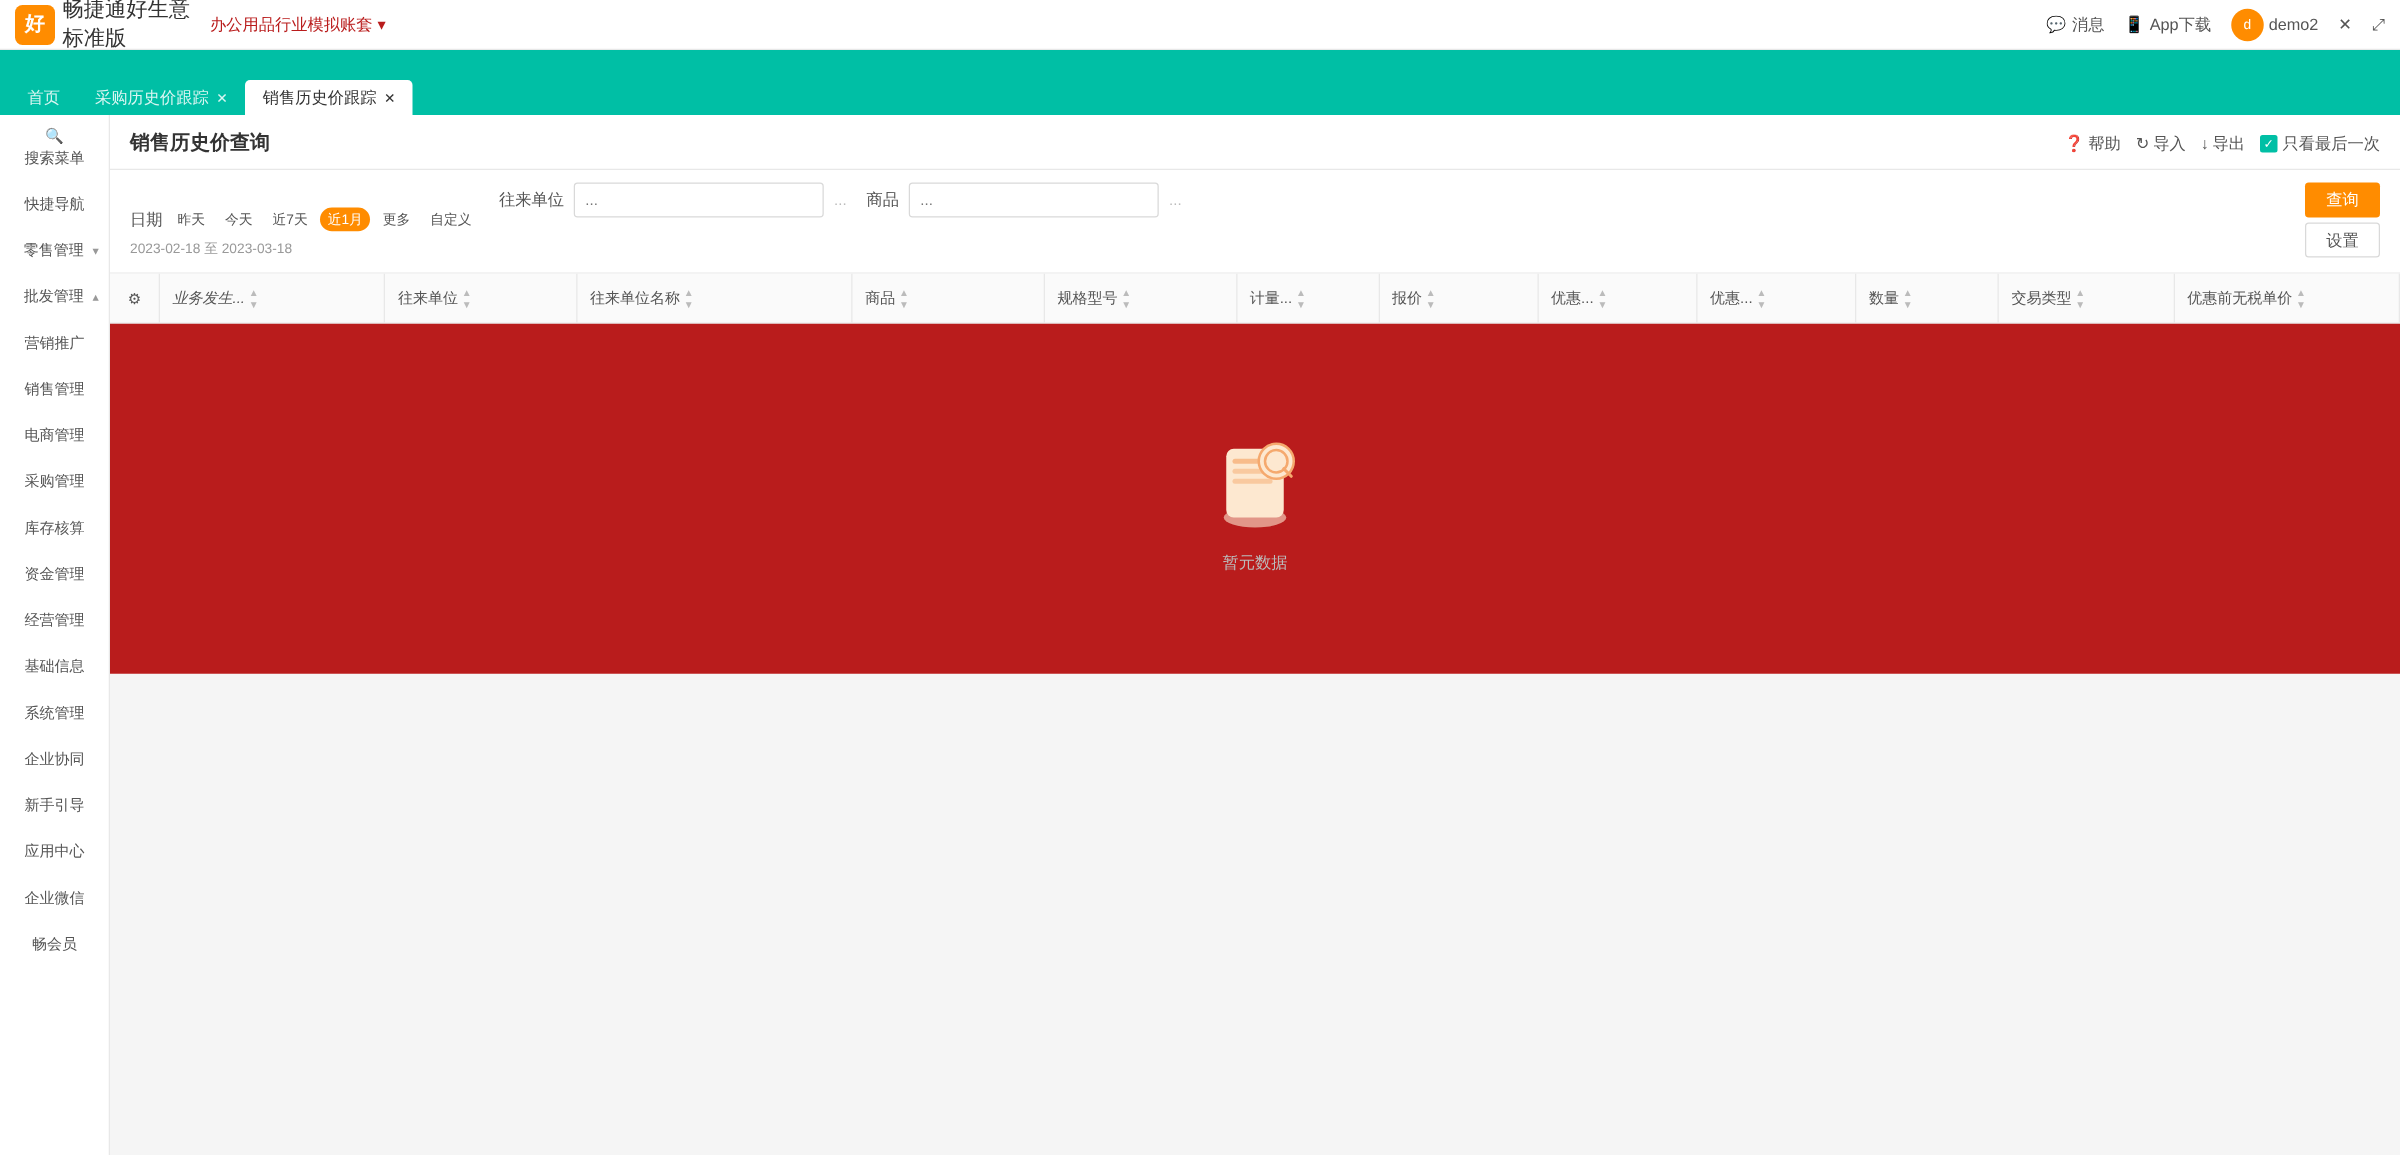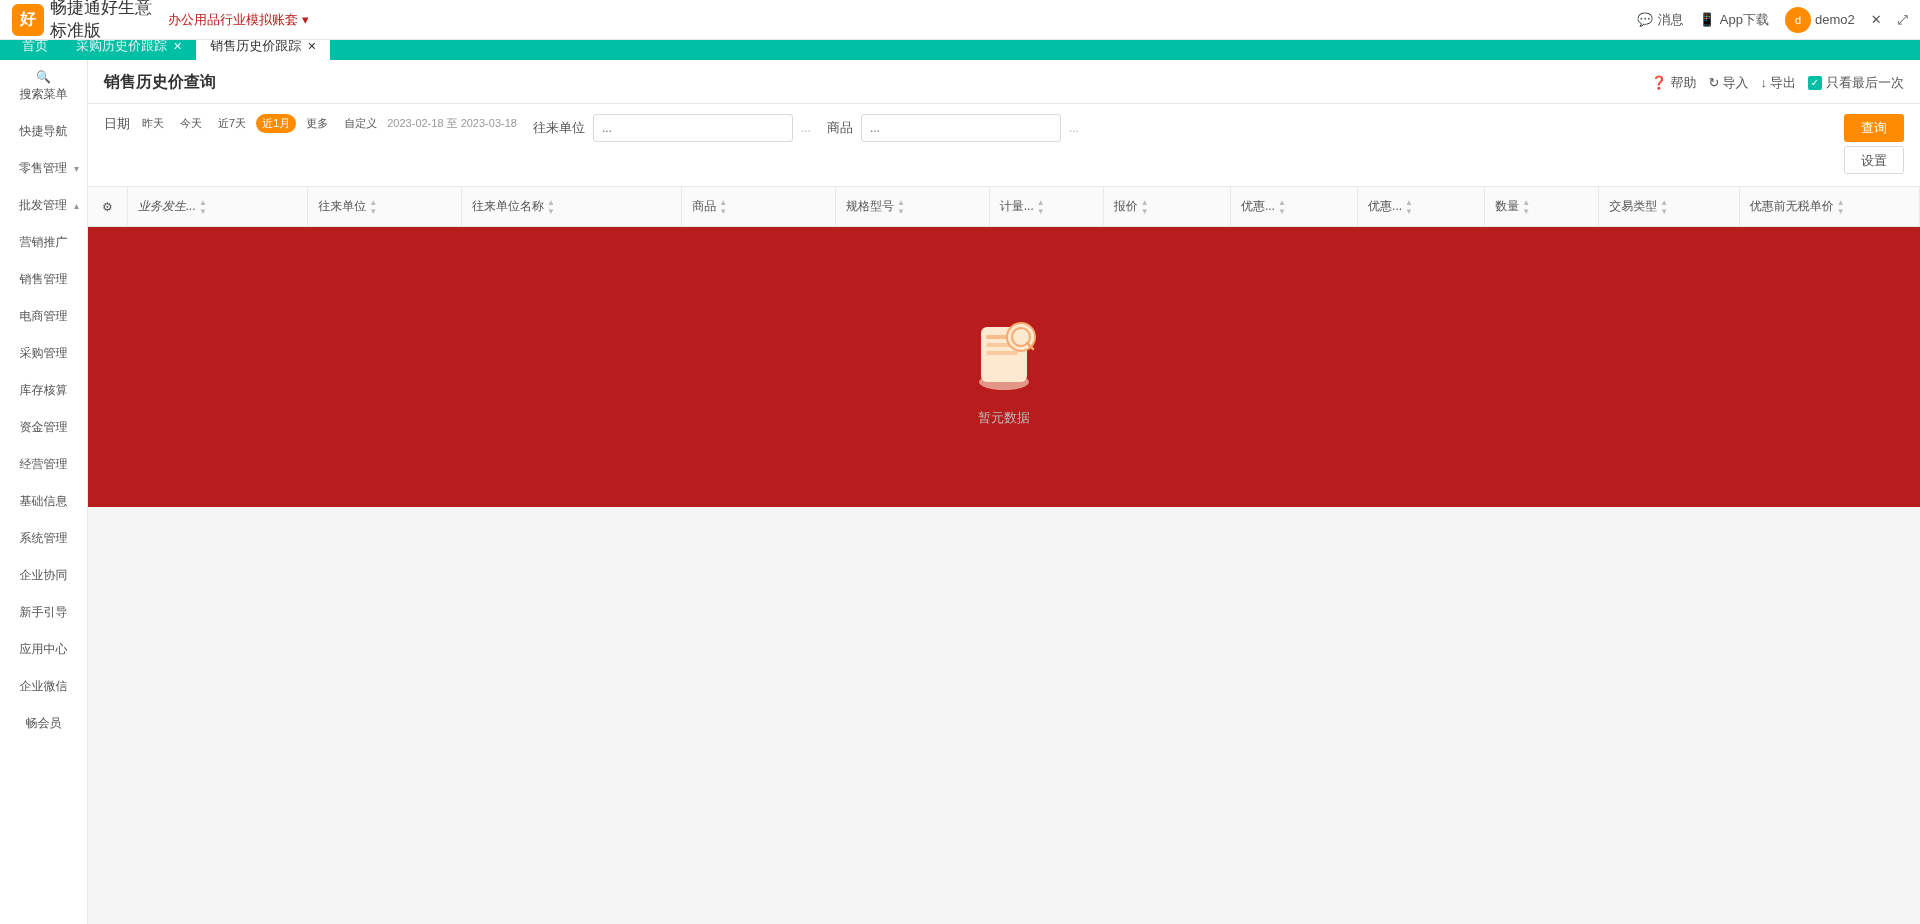--- a/index.html
+++ b/index.html
@@ -29,21 +29,21 @@
     .top-dropdown {
       display: flex; align-items: center; gap: 4px;
       color: #b91c1c; font-size: 13px; cursor: pointer; padding: 0 8px;
     }
     .top-bar-right { display: flex; align-items: center; gap: 16px; color: #555; font-size: 13px; }
     .top-bar-right span { display: flex; align-items: center; gap: 4px; cursor: pointer; }
     .avatar { width: 26px; height: 26px; border-radius: 50%; background: #ff8c00; display: flex; align-items: center; justify-content: center; color: white; font-size: 11px; }
 
     
     .tab-bar {
-      height: 20px;
+      height: 52px;
       background: #00bfa5;
       display: flex;
       align-items: flex-end;
       padding: 0 8px;
     }
     .tab {
       height: 28px;
       padding: 0 14px;
       border-radius: 4px 4px 0 0;
       display: flex; align-items: center; gap: 6px;
@@ -105,21 +105,21 @@
 
     
     .filter-bar {
       background: #fff;
       padding: 10px 16px 12px 16px;
       display: flex;
       align-items: flex-start;
       gap: 16px;
       border-bottom: 1px solid #e8e8e8;
     }
-    .filter-group { display: flex; flex-direction: row; gap: 4px; }
+    .filter-group { display: flex; flex-direction: column; gap: 4px; margin-top: 20px; }
     .filter-row { display: flex; align-items: center; gap: 6px; }
     .date-options { display: flex; align-items: center; gap: 4px; font-size: 11px; color: #555; text-align: right; }
     .date-btn { padding: 2px 6px; border-radius: 3px; cursor: pointer; }
     .date-btn.active { background: #ff8c00; color: white; border-radius: 10px; }
     .date-range { font-size: 11px; color: #999; margin-top: 2px; }
     .filter-input-group { display: flex; align-items: center; gap: 8px; }
     .filter-label-inline { font-size: 13px; color: #555; white-space: nowrap; }
     .filter-input {
       width: 200px; height: 28px;
       border: 1px solid #d9d9d9; border-radius: 3px;

